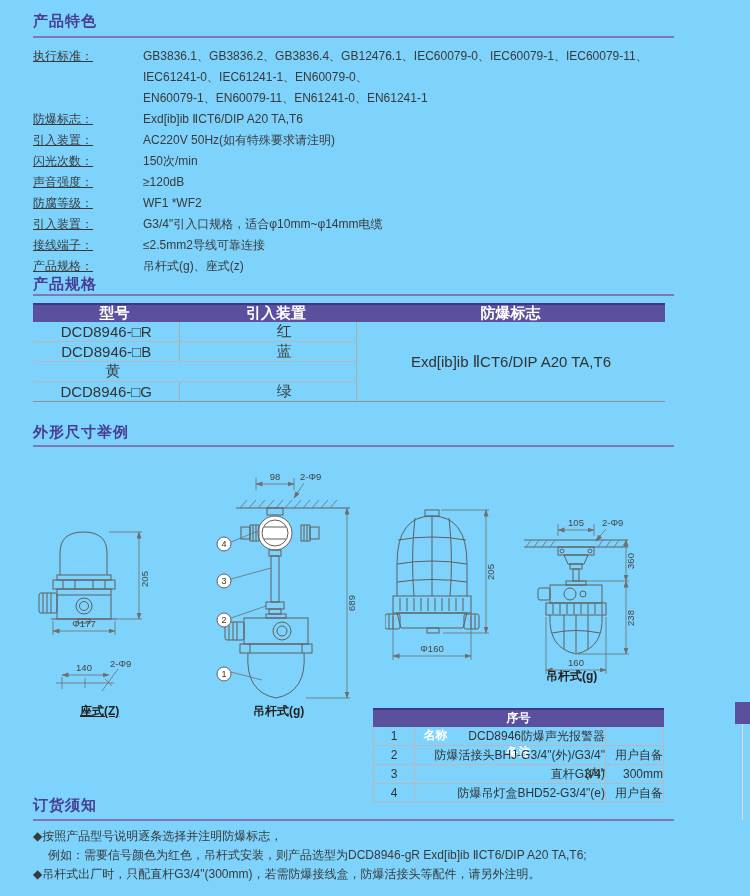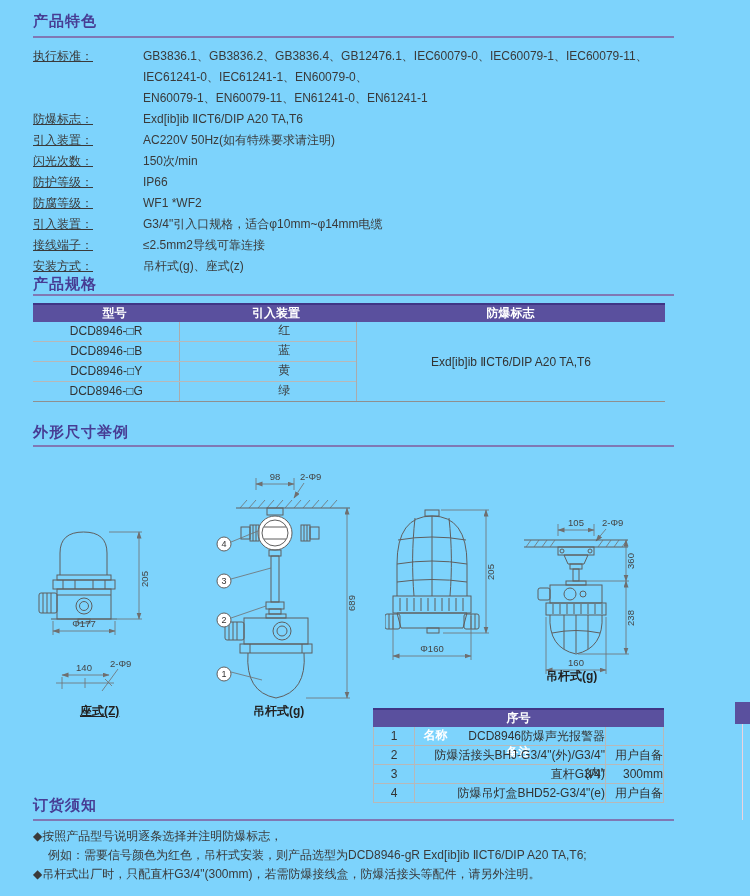--- a/index.html
+++ b/index.html
@@ -6,21 +6,21 @@
   .page{position:relative;width:750px;height:896px;background:#7dd3fc;overflow:hidden;
         font-family:"Liberation Sans","DejaVu Sans",sans-serif;color:#3a3a3a;}
   .sec{position:absolute;left:33px;font-size:15px;font-weight:bold;color:#473d94;letter-spacing:1px;white-space:nowrap;}
   .rule{position:absolute;left:33px;width:641px;height:2px;background:#8078b4;}
   
   .specs{position:absolute;left:33px;top:46px;width:636px;font-size:12px;line-height:21px;}
   .spec-row{display:flex;}
   .spec-label{white-space:nowrap;margin-right:3px;text-decoration:underline;}
   .spec-value{flex:1;white-space:pre-wrap;margin-left:47px;}
   
-  .ptable{position:absolute;left:33px;top:303px;width:632px;font-size:12px;}
+  .ptable{position:absolute;left:33px;top:303px;width:632px;font-size:15px;}
   .pt-head{display:flex;background:#5a509e;border-top:2px solid #3f3585;color:#fff;font-weight:bold;height:17px;align-items:center;}
   .pt-head .c1,.pt-cell.c1{width:163px;text-align:center;}
   .pt-head .c2,.pt-cell.c2{width:160px;text-align:center;}
   .pt-head .c3{flex:1;text-align:center;}
   .pt-body{display:flex;border-bottom:1px solid #8f8f8f;}
   .pt-left{width:323px;}
   .pt-row{display:flex;height:19px;align-items:flex-start;border-bottom:1px solid #b8b8b8;gap:32px;}
   .pt-row:last-child{border-bottom:none;}
   .pt-cell.c1{border-right:1px solid #ababab;height:19px;line-height:19px;color:#333;}
   .pt-merged{flex:1;border-left:1px solid #ababab;display:flex;align-items:center;justify-content:center;color:#333;}
@@ -76,43 +76,43 @@
       <div class="spec-row">
         <span class="spec-label">引入装置：</span>
         <span class="spec-value">AC220V 50Hz(如有特殊要求请注明)</span>
       </div>
 
       <div class="spec-row">
         <span class="spec-label">闪光次数：</span>
         <span class="spec-value">150次/min</span>
       </div>
 
-
-      <div class="spec-row">
-        <span class="spec-label">防护等级：</span>
-        <span class="spec-value">IP66</span>
-      </div>
+      <div class="spec-row">
+        <span class="spec-label">声音强度：</span>
+        <span class="spec-value">≥120dB</span>
+      </div>
+
 
       <div class="spec-row">
         <span class="spec-label">防腐等级：</span>
         <span class="spec-value">WF1 *WF2</span>
       </div>
 
       <div class="spec-row">
         <span class="spec-label">引入装置：</span>
         <span class="spec-value">G3/4"引入口规格，适合φ10mm~φ14mm电缆</span>
       </div>
 
       <div class="spec-row">
         <span class="spec-label">接线端子：</span>
         <span class="spec-value">≤2.5mm2导线可靠连接</span>
       </div>
 
       <div class="spec-row">
-        <span class="spec-label">安装方式：</span>
+        <span class="spec-label">产品规格：</span>
         <span class="spec-value">吊杆式(g)、座式(z)</span>
       </div>
     </div>
 
   <div class="sec" style="top:275px;">产品规格</div>
   <div class="rule" style="top:294px;"></div>
 
   <div class="ptable">
     <div class="pt-head">
       <div class="c1">型号</div>
@@ -126,21 +126,20 @@
             <div class="pt-cell c1">DCD8946-□R</div>
             <div class="pt-cell c2">红</div>
           </div>
 
           <div class="pt-row">
             <div class="pt-cell c1">DCD8946-□B</div>
             <div class="pt-cell c2">蓝</div>
           </div>
 
           <div class="pt-row">
-            <div class="pt-cell c1">DCD8946-□Y</div>
             <div class="pt-cell c2">黄</div>
           </div>
 
           <div class="pt-row">
             <div class="pt-cell c1">DCD8946-□G</div>
             <div class="pt-cell c2">绿</div>
           </div>
         </div>
       <div class="pt-merged">Exd[ib]ib ⅡCT6/DIP A20 TA,T6</div>
     </div>

